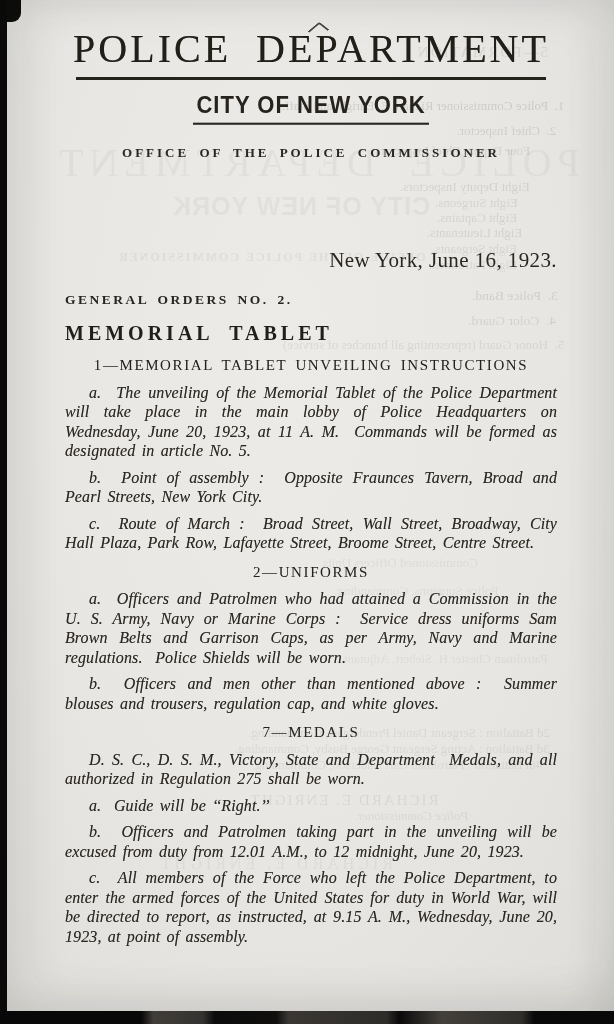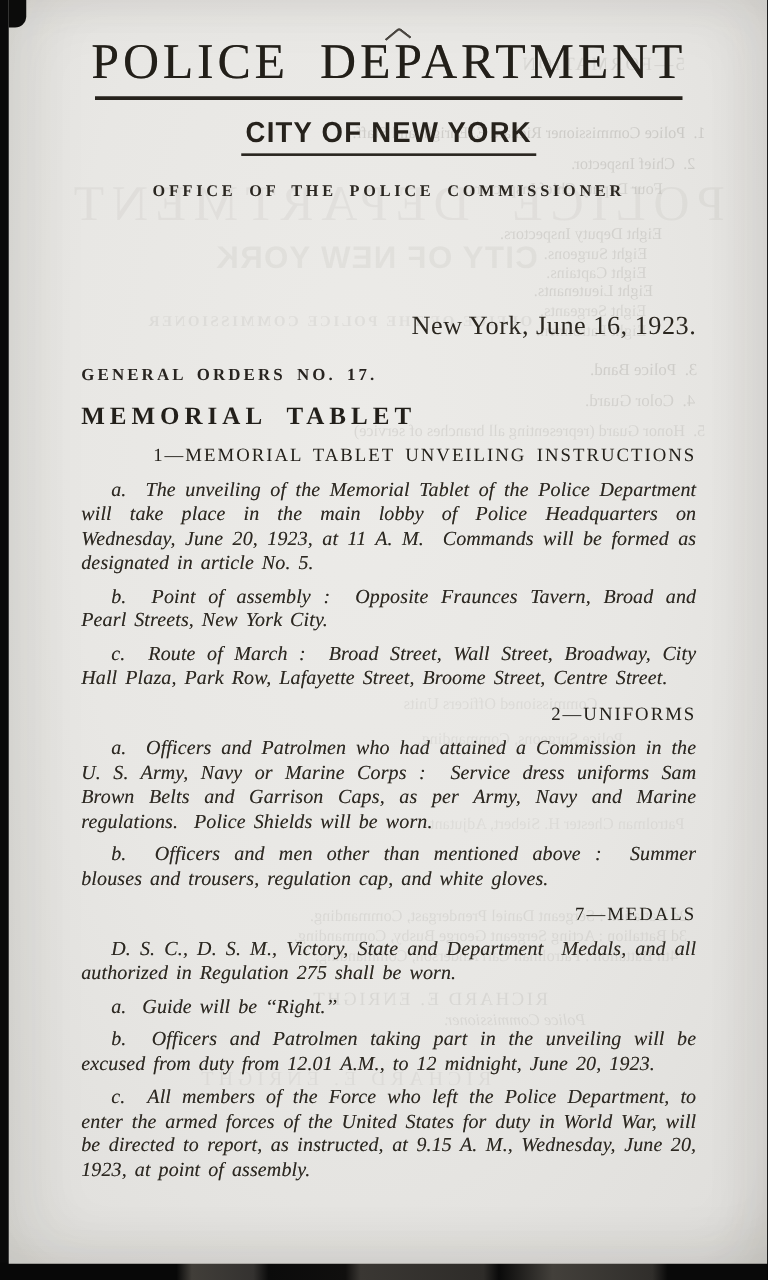--- a/index.html
+++ b/index.html
@@ -102,21 +102,21 @@
     font-size:13.5px; font-weight:700; letter-spacing:2.5px;
     word-spacing:3px; color:#282420;
   }
   .doc-title {
     position:absolute; top:322px; left:0; right:0; margin:0;
     text-align:left; font-size:20px; font-weight:700;
     letter-spacing:4px; word-spacing:8px; color:#221f1a;
   }
   .order-body { position:absolute; top:346px; left:0; right:0; }
   .sec-head {
-    margin:10px 0 0; text-align:right; font-weight:400;
+    margin:10px 0 0; text-align:center; font-weight:400;
     font-size:15px; line-height:19.5px; letter-spacing:1.6px;
     word-spacing:3px; color:#24211b;
   }
   .para {
     margin:7px 0 0; font-size:16px; line-height:19.5px;
     text-align:justify; text-indent:24px;
     word-spacing:.14em; letter-spacing:.1px; color:#2c2821;
     text-shadow:0 0 .4px rgba(44,40,33,.45);
     font-style:italic;
   }
@@ -162,21 +162,21 @@
       <div class="masthead">
         <h1 class="dept-title">POLICE DEPARTMENT</h1>
         <div class="title-rule"></div>
         <div>
           <span class="city-subtitle">CITY OF NEW YORK</span>
         </div>
         <div class="office-line">OFFICE OF THE POLICE COMMISSIONER</div>
       </div>
 
       <p class="dateline">New York, June 16, 1923.</p>
-      <p class="order-no">GENERAL ORDERS NO. 17.</p>
+      <p class="order-no">GENERAL ORDERS NO. 2.</p>
       <h2 class="doc-title">MEMORIAL TABLET</h2>
 
       <div class="order-body">
         <h3 class="sec-head">1—MEMORIAL TABLET UNVEILING INSTRUCTIONS</h3>
         <p class="para">a.&nbsp;&nbsp;The unveiling of the Memorial Tablet of the Police Department will take place in the main lobby of Police Headquarters on Wednesday, June 20, 1923, at 11 A. M.&nbsp; Commands will be formed as designated in article No. 5.</p>
         <p class="para">b.&nbsp;&nbsp;Point of assembly&nbsp;:&nbsp; Opposite Fraunces Tavern, Broad and Pearl Streets, New York City.</p>
         <p class="para">c.&nbsp;&nbsp;Route of March&nbsp;:&nbsp; Broad Street, Wall Street, Broadway, City Hall Plaza, Park Row, Lafayette Street, Broome Street, Centre Street.</p>
 
         <h3 class="sec-head">2—UNIFORMS</h3>
         <p class="para">a.&nbsp;&nbsp;Officers and Patrolmen who had attained a Commission in the U. S. Army, Navy or Marine Corps&nbsp;:&nbsp; Service dress uniforms Sam Brown Belts and Garrison Caps, as per Army, Navy and Marine regulations.&nbsp; Police Shields will be worn.</p>

